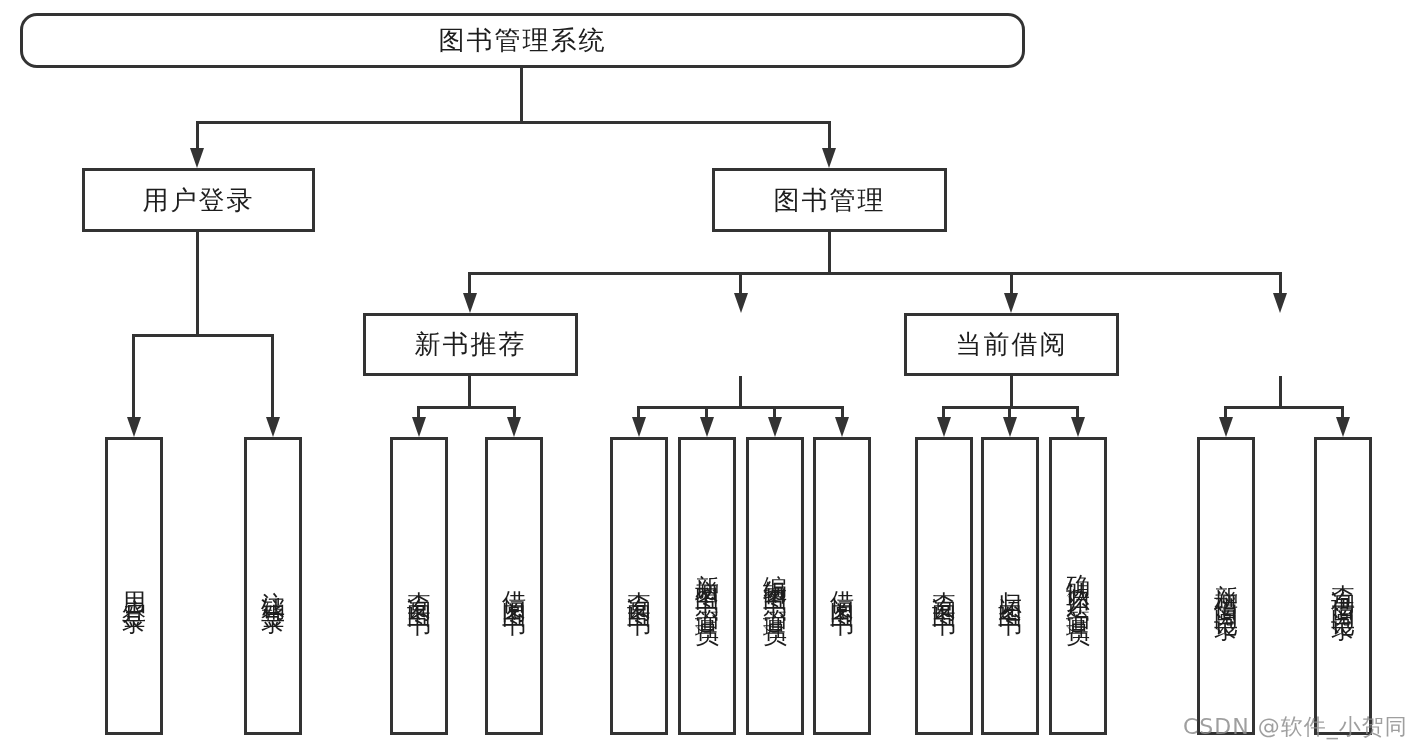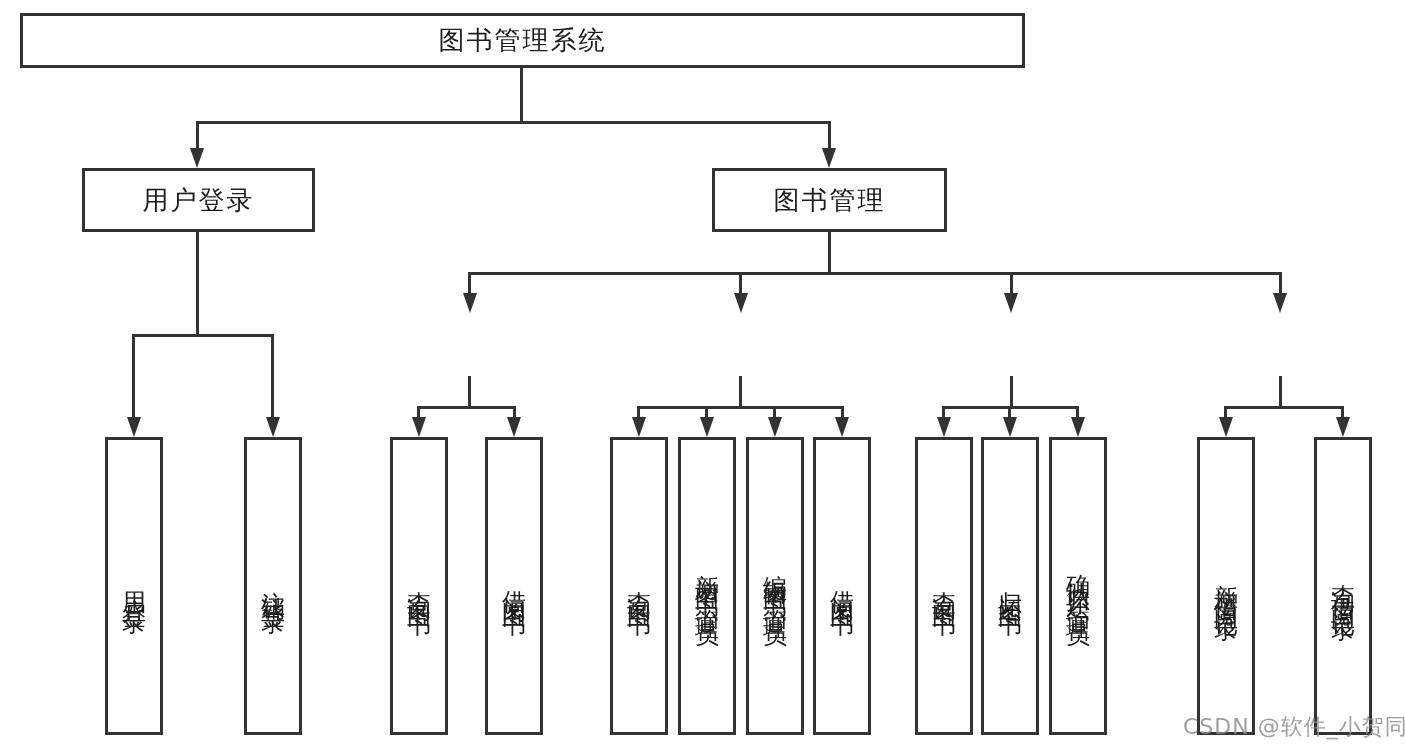--- a/index.html
+++ b/index.html
@@ -56,34 +56,40 @@
     white-space: nowrap;
     z-index: 5;
     letter-spacing: 1px;
   }
 </style>
 </head>
 <body>
 
 <div id="stage">
 
-  <div class="node" style="left:20px; top:13px; width:1005px; height:55px;">
+  <div class="node" style="left:20px; top:13px; width:1005px; height:55px;border-radius:17px;">
     <span class="lbl">图书管理系统</span>
   </div>
 
   <div class="node" style="left:82px; top:168px; width:233px; height:64px;">
     <span class="lbl">用户登录</span>
   </div>
 
   <div class="node" style="left:712px; top:168px; width:235px; height:64px;">
     <span class="lbl">图书管理</span>
   </div>
 
+  <div class="node" style="left:363px; top:313px; width:215px; height:63px;">
+    <span class="lbl">新书推荐</span>
+  </div>
 
 
+  <div class="node" style="left:904px; top:313px; width:215px; height:63px;">
+    <span class="lbl">当前借阅</span>
+  </div>
 
 
   <div class="node leaf" style="left:105px; top:437px; width:58px; height:298px;">
     <span class="lbl">用户登录</span>
   </div>
   <div class="node leaf" style="left:244px; top:437px; width:58px; height:298px;">
     <span class="lbl">注销登录</span>
   </div>
 
   <div class="node leaf" style="left:390px; top:437px; width:58px; height:298px;">

